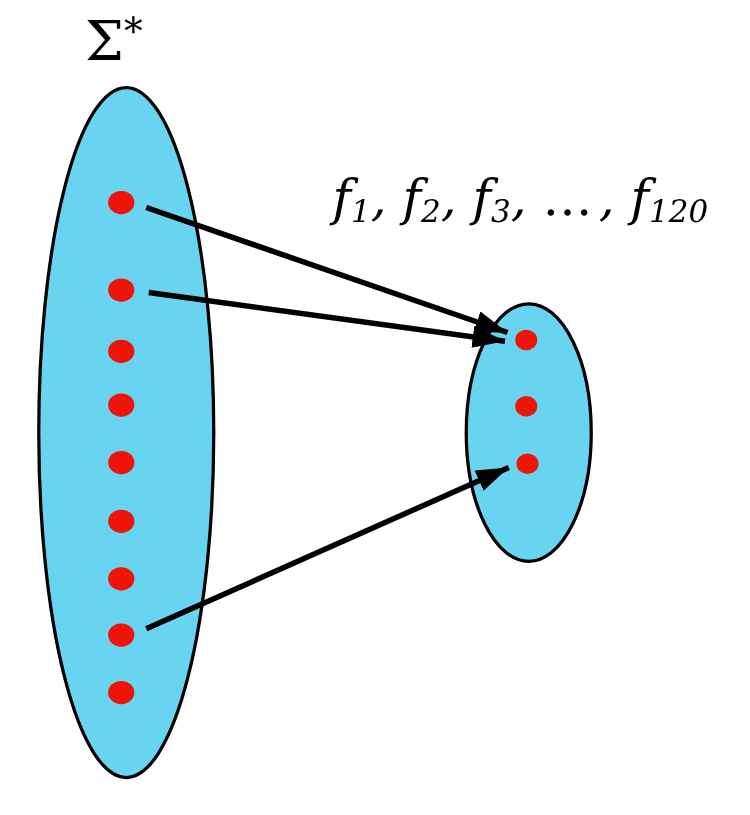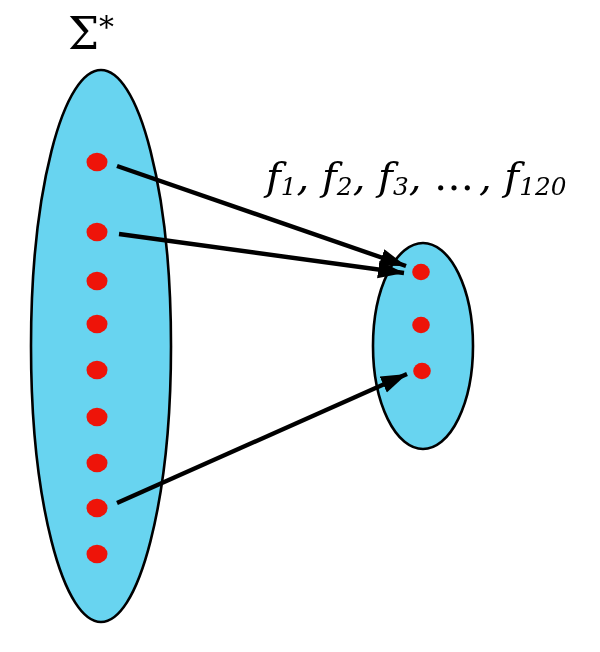--- a/index.html
+++ b/index.html
@@ -18,21 +18,21 @@
     top: 10px;
     font-size: 44px;
     line-height: 1.1;
     color: #000;
     white-space: nowrap;
   }
   .set-label sup { font-size: 68%; vertical-align: 38%; }
   .functions-label {
     position: absolute;
     left: 266px;
-    top: 152px;
+    top: 135px;
     font-size: 40px;
     line-height: 1.2;
     font-style: italic;
     color: #000;
     white-space: nowrap;
   }
   .functions-label sub { font-size: 62%; vertical-align: -18%; font-style: italic; }
   .functions-label .dots { letter-spacing: 0.12em; font-style: normal; }
 </style>
 </head>

